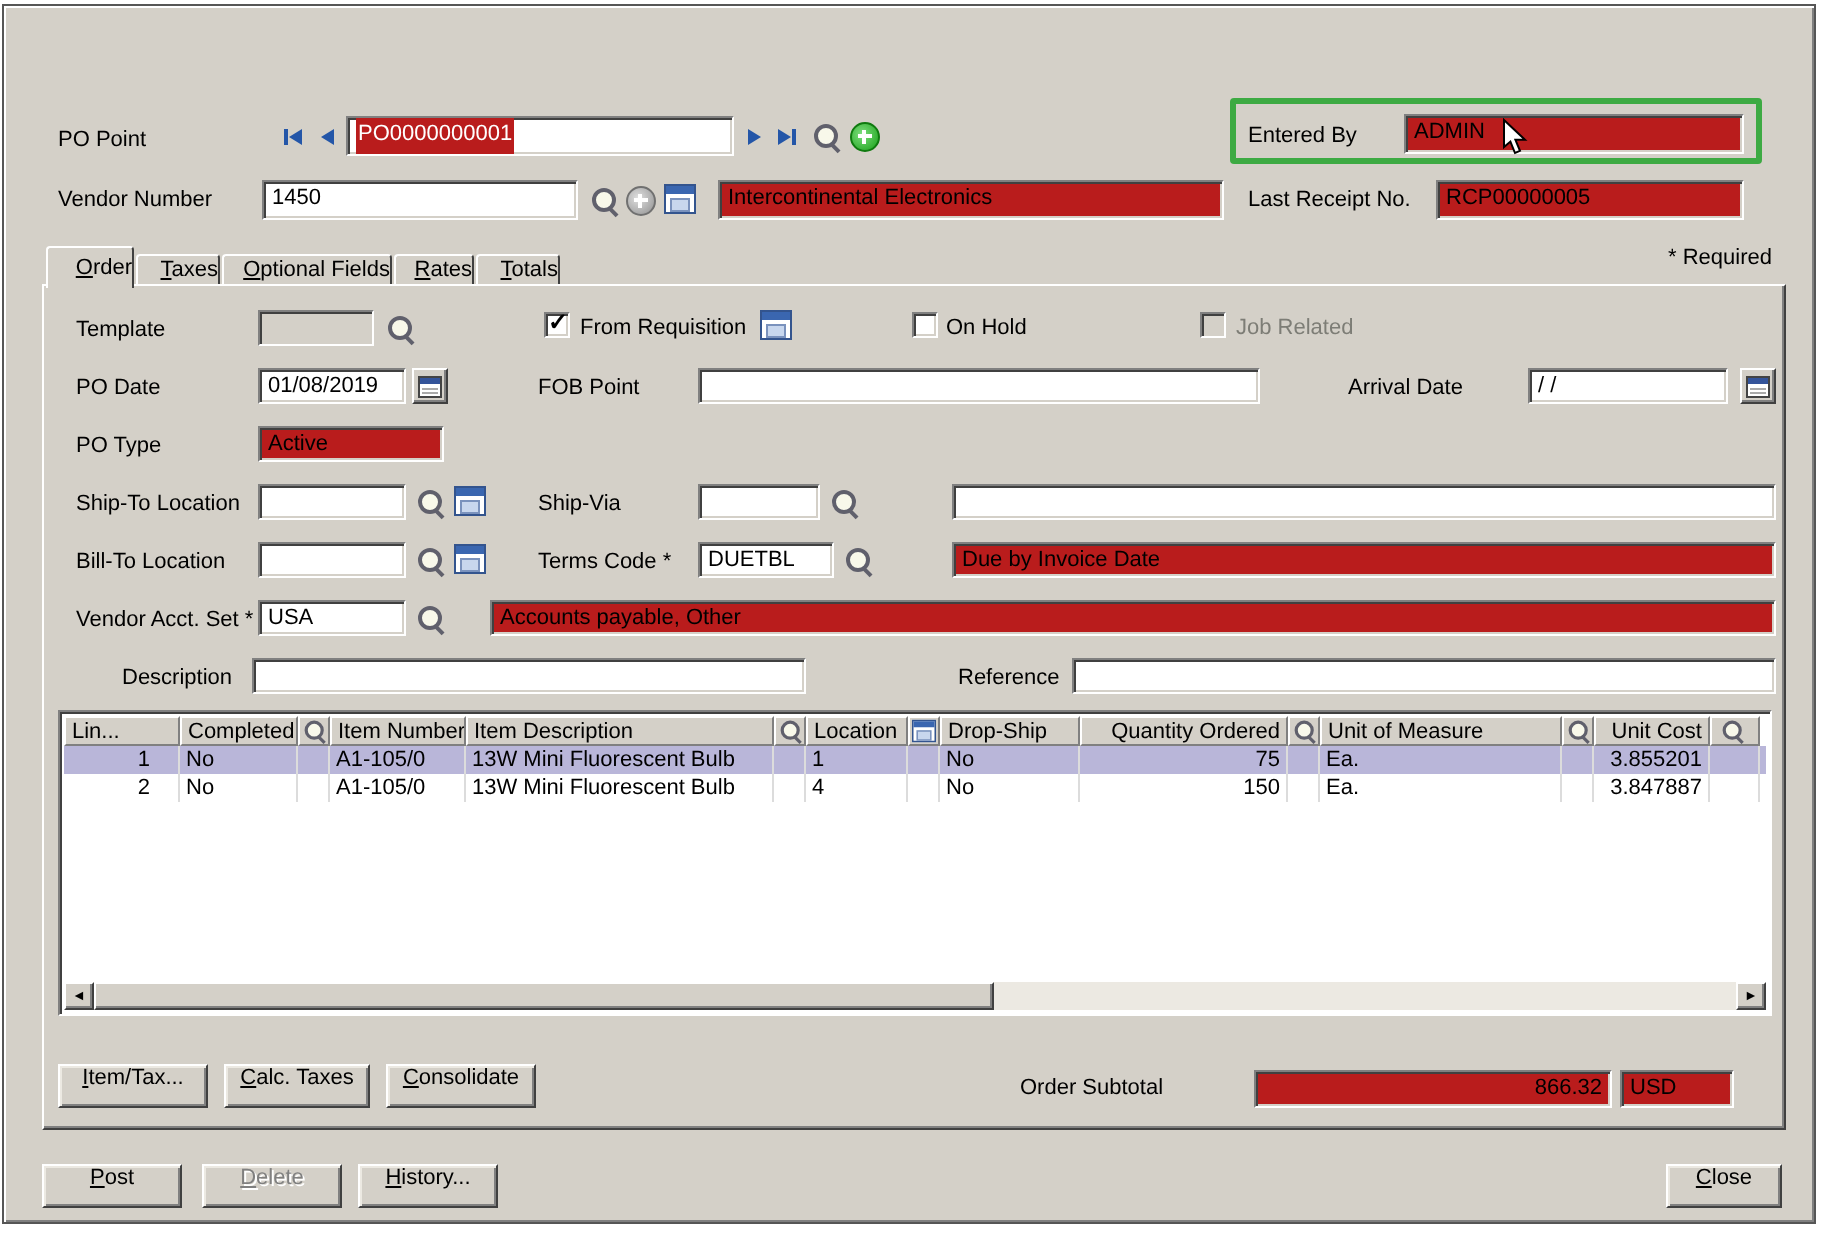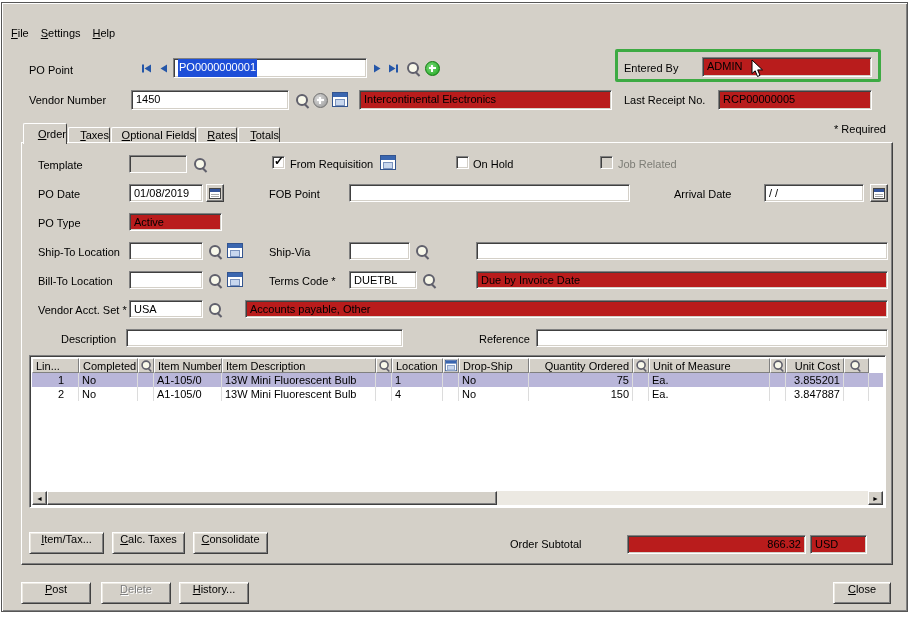--- a/index.html
+++ b/index.html
@@ -19,21 +19,21 @@
 .menubar{position:absolute;left:3px;top:21px;right:3px;height:18px;display:flex;align-items:center;background:#d4d0c8}
 .menu-item{display:inline-block;padding:2px 6px}
 .menu-item::first-letter{text-decoration:underline}
 .lbl{position:absolute;white-space:nowrap}
 .lbl.dim{color:#7d7d76}
 .input,.display{position:absolute;border:1px solid;border-color:#808080 #fff #fff #808080;box-shadow:inset 1px 1px 0 #404040,inset -1px -1px 0 #d4d0c8;padding:2px 4px;white-space:nowrap;overflow:hidden}
 .input{background:#fff}
 .display{background:#b91c1c}
 .input.dis{background:#d4d0c8}
 .right{text-align:right}
-.sel{background:#1d4ed8;color:#fff;padding:16px 1px}
+.sel{background:#b91c1c;color:#fff;padding:16px 1px}
 .btn{position:absolute;background:#d4d0c8;border:1px solid;border-color:#fff #404040 #404040 #fff;box-shadow:inset 1px 1px 0 #ece9e2,inset -1px -1px 0 #808080;display:flex;justify-content:center}
 .btn>span{display:block}
 .btn>span::first-letter{text-decoration:underline}
 .btn.disabled{color:#808080;text-shadow:1px 1px 0 #fff}
 .icon-btn{position:absolute;display:flex;align-items:center;justify-content:center}
 .panel{position:absolute;left:19px;top:139px;width:872px;height:423px;background:#d4d0c8;border:1px solid;border-color:#fff #404040 #404040 #fff;box-shadow:inset -1px -1px 0 #808080}
 .tab{position:absolute;background:#d4d0c8;border:1px solid;border-color:#fff #404040 #d4d0c8 #fff;border-bottom:none;border-top-left-radius:2px;border-top-right-radius:2px;display:flex;align-items:center;justify-content:flex-end}
 .tab span{display:block}
 .tab span::first-letter{text-decoration:underline}
 .cb{position:absolute;width:13px;height:13px;background:#fff;border:1px solid;border-color:#808080 #fff #fff #808080;box-shadow:inset 1px 1px 0 #404040,inset -1px -1px 0 #d4d0c8}
@@ -58,41 +58,36 @@
 .grid-body{position:absolute;inset:2px;background:#fff;overflow:hidden}
 .ghead{display:flex;height:15px}
 .gh{flex:none;background:#d4d0c8;border:1px solid;border-color:#fff #808080 #808080 #fff;display:flex;align-items:center;padding:0 3px;overflow:hidden;white-space:nowrap}
 .gh.center{justify-content:center;padding:0}
 .gh.rightal{justify-content:flex-end}
 .grow{display:flex;height:14px;align-items:stretch}
 .grow.selected{background:#b9b6d9}
 .gc{flex:none;border-right:1px solid #dcdcdc;padding:0 3px;display:flex;align-items:center;overflow:hidden;white-space:nowrap}
 .gc.rightal{justify-content:flex-end}
 .gc.linecol{justify-content:flex-end;padding-right:14px}
-.c0{width:47px}.c1{width:59px}.c2{width:16px}.c3{width:68px}.c4{width:154px}.c5{width:16px}.c6{width:51px}.c7{width:16px}.c8{width:70px}.c9{width:104px}.c10{width:16px}.c11{width:121px}.c12{width:16px}.c13{width:58px}.c14{width:25px}
+.c0{width:58px}.c1{width:59px}.c2{width:16px}.c3{width:68px}.c4{width:154px}.c5{width:16px}.c6{width:51px}.c7{width:16px}.c8{width:70px}.c9{width:104px}.c10{width:16px}.c11{width:121px}.c12{width:16px}.c13{width:58px}.c14{width:25px}
 .hscroll{position:absolute;left:0;right:0;bottom:0;height:14px;background:#ece9e2;display:flex;align-items:stretch}
 .sbtn{flex:none;width:15px;background:#d4d0c8;border:1px solid;border-color:#fff #404040 #404040 #fff;box-shadow:inset -1px -1px 0 #808080;display:flex;align-items:center;justify-content:center;font-size:7px;line-height:1}
 .sbtn.leftarrow::before{content:"◄"}
 .sbtn.rightarrow::before{content:"►"}
 .sbtn.rightend{margin-left:auto}
 .sthumb{flex:none;width:450px;background:#d4d0c8;border:1px solid;border-color:#fff #404040 #404040 #fff;box-shadow:inset -1px -1px 0 #808080}
 .green-box{position:absolute;left:613px;top:46px;width:266px;height:33px;border:3px solid #3daa43;border-radius:2px}
 .cursor{position:absolute;left:749px;top:56px}
 </style>
 </head>
 <body>
 
 <div class="window">
 
 
-  <div class="menubar">
-    <span class="menu-item">File</span>
-    <span class="menu-item">Settings</span>
-    <span class="menu-item">Help</span>
-  </div>
 
   <span class="lbl" style="left:27px;top:61px">PO Point</span>
   <span class="icon-btn" style="left:136px;top:57px;width:16px;height:16px">
       <svg width="15" height="15" viewBox="0 0 15 15">
         <rect x="3" y="3.5" width="2" height="8" fill="#2456a8"></rect>
         <polygon points="12,3.5 12,11.5 5.5,7.5" fill="#2456a8"></polygon>
       </svg>
     </span>
   <span class="icon-btn" style="left:153px;top:57px;width:16px;height:16px">
       <svg width="15" height="15" viewBox="0 0 15 15">

